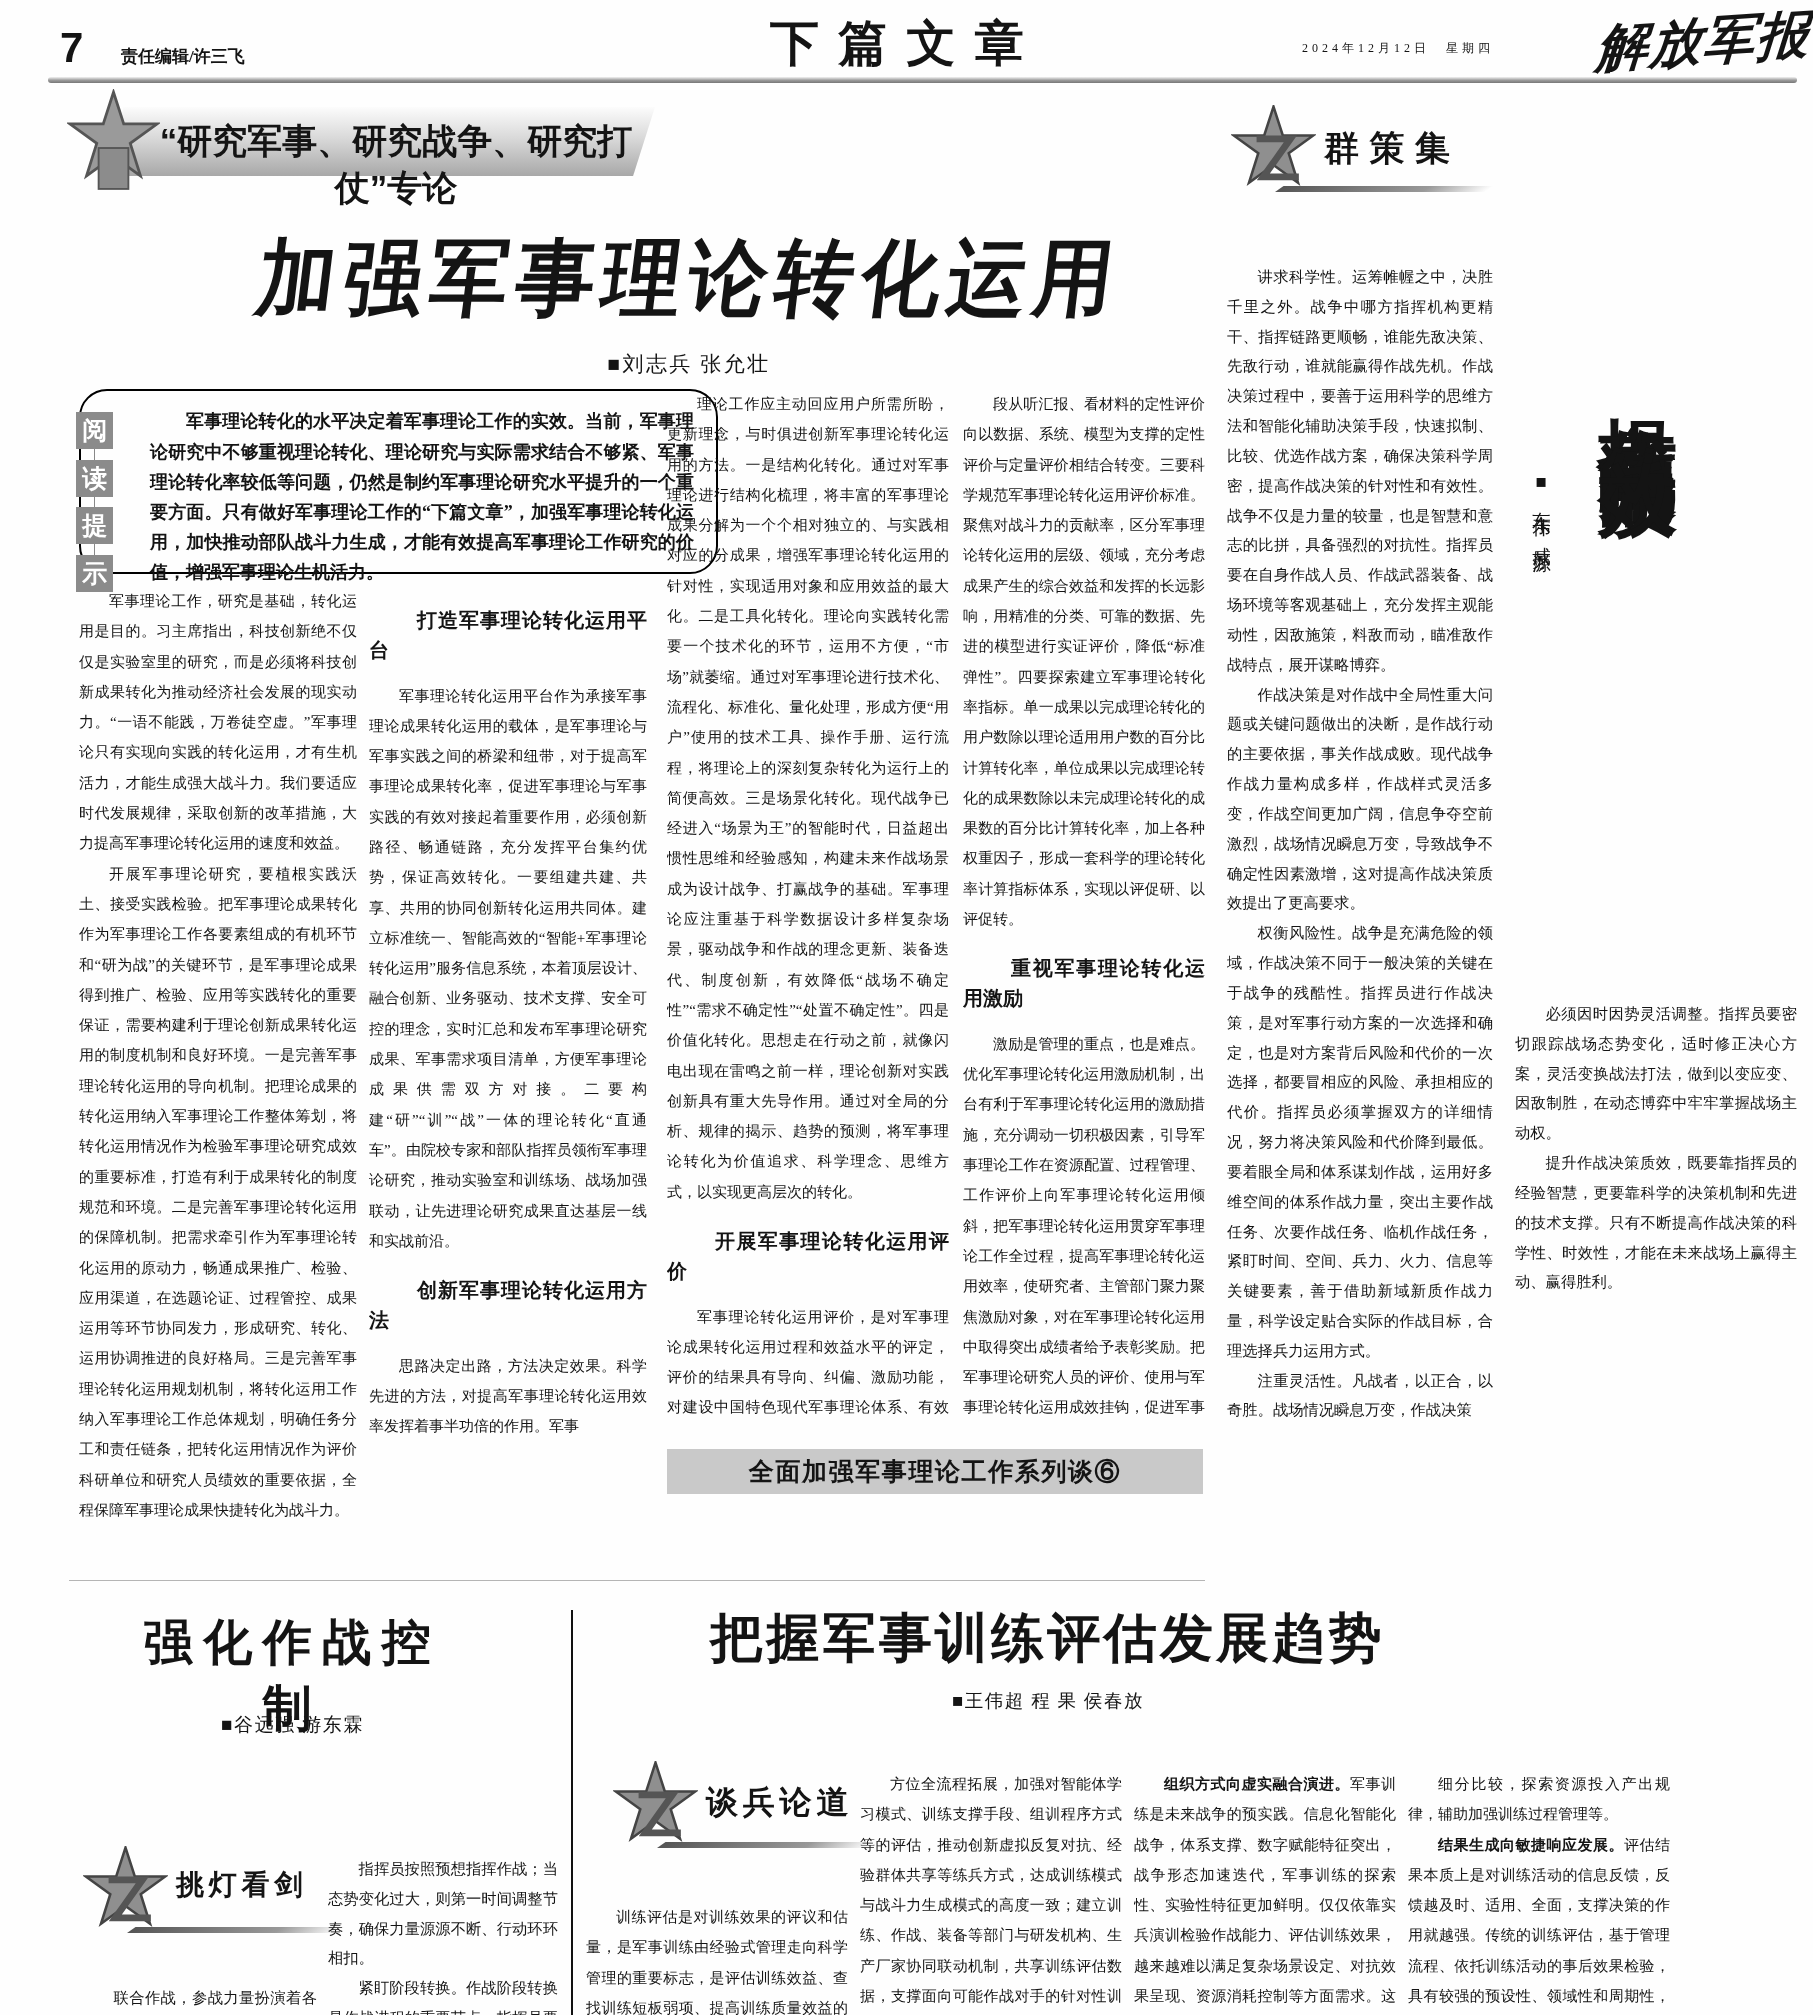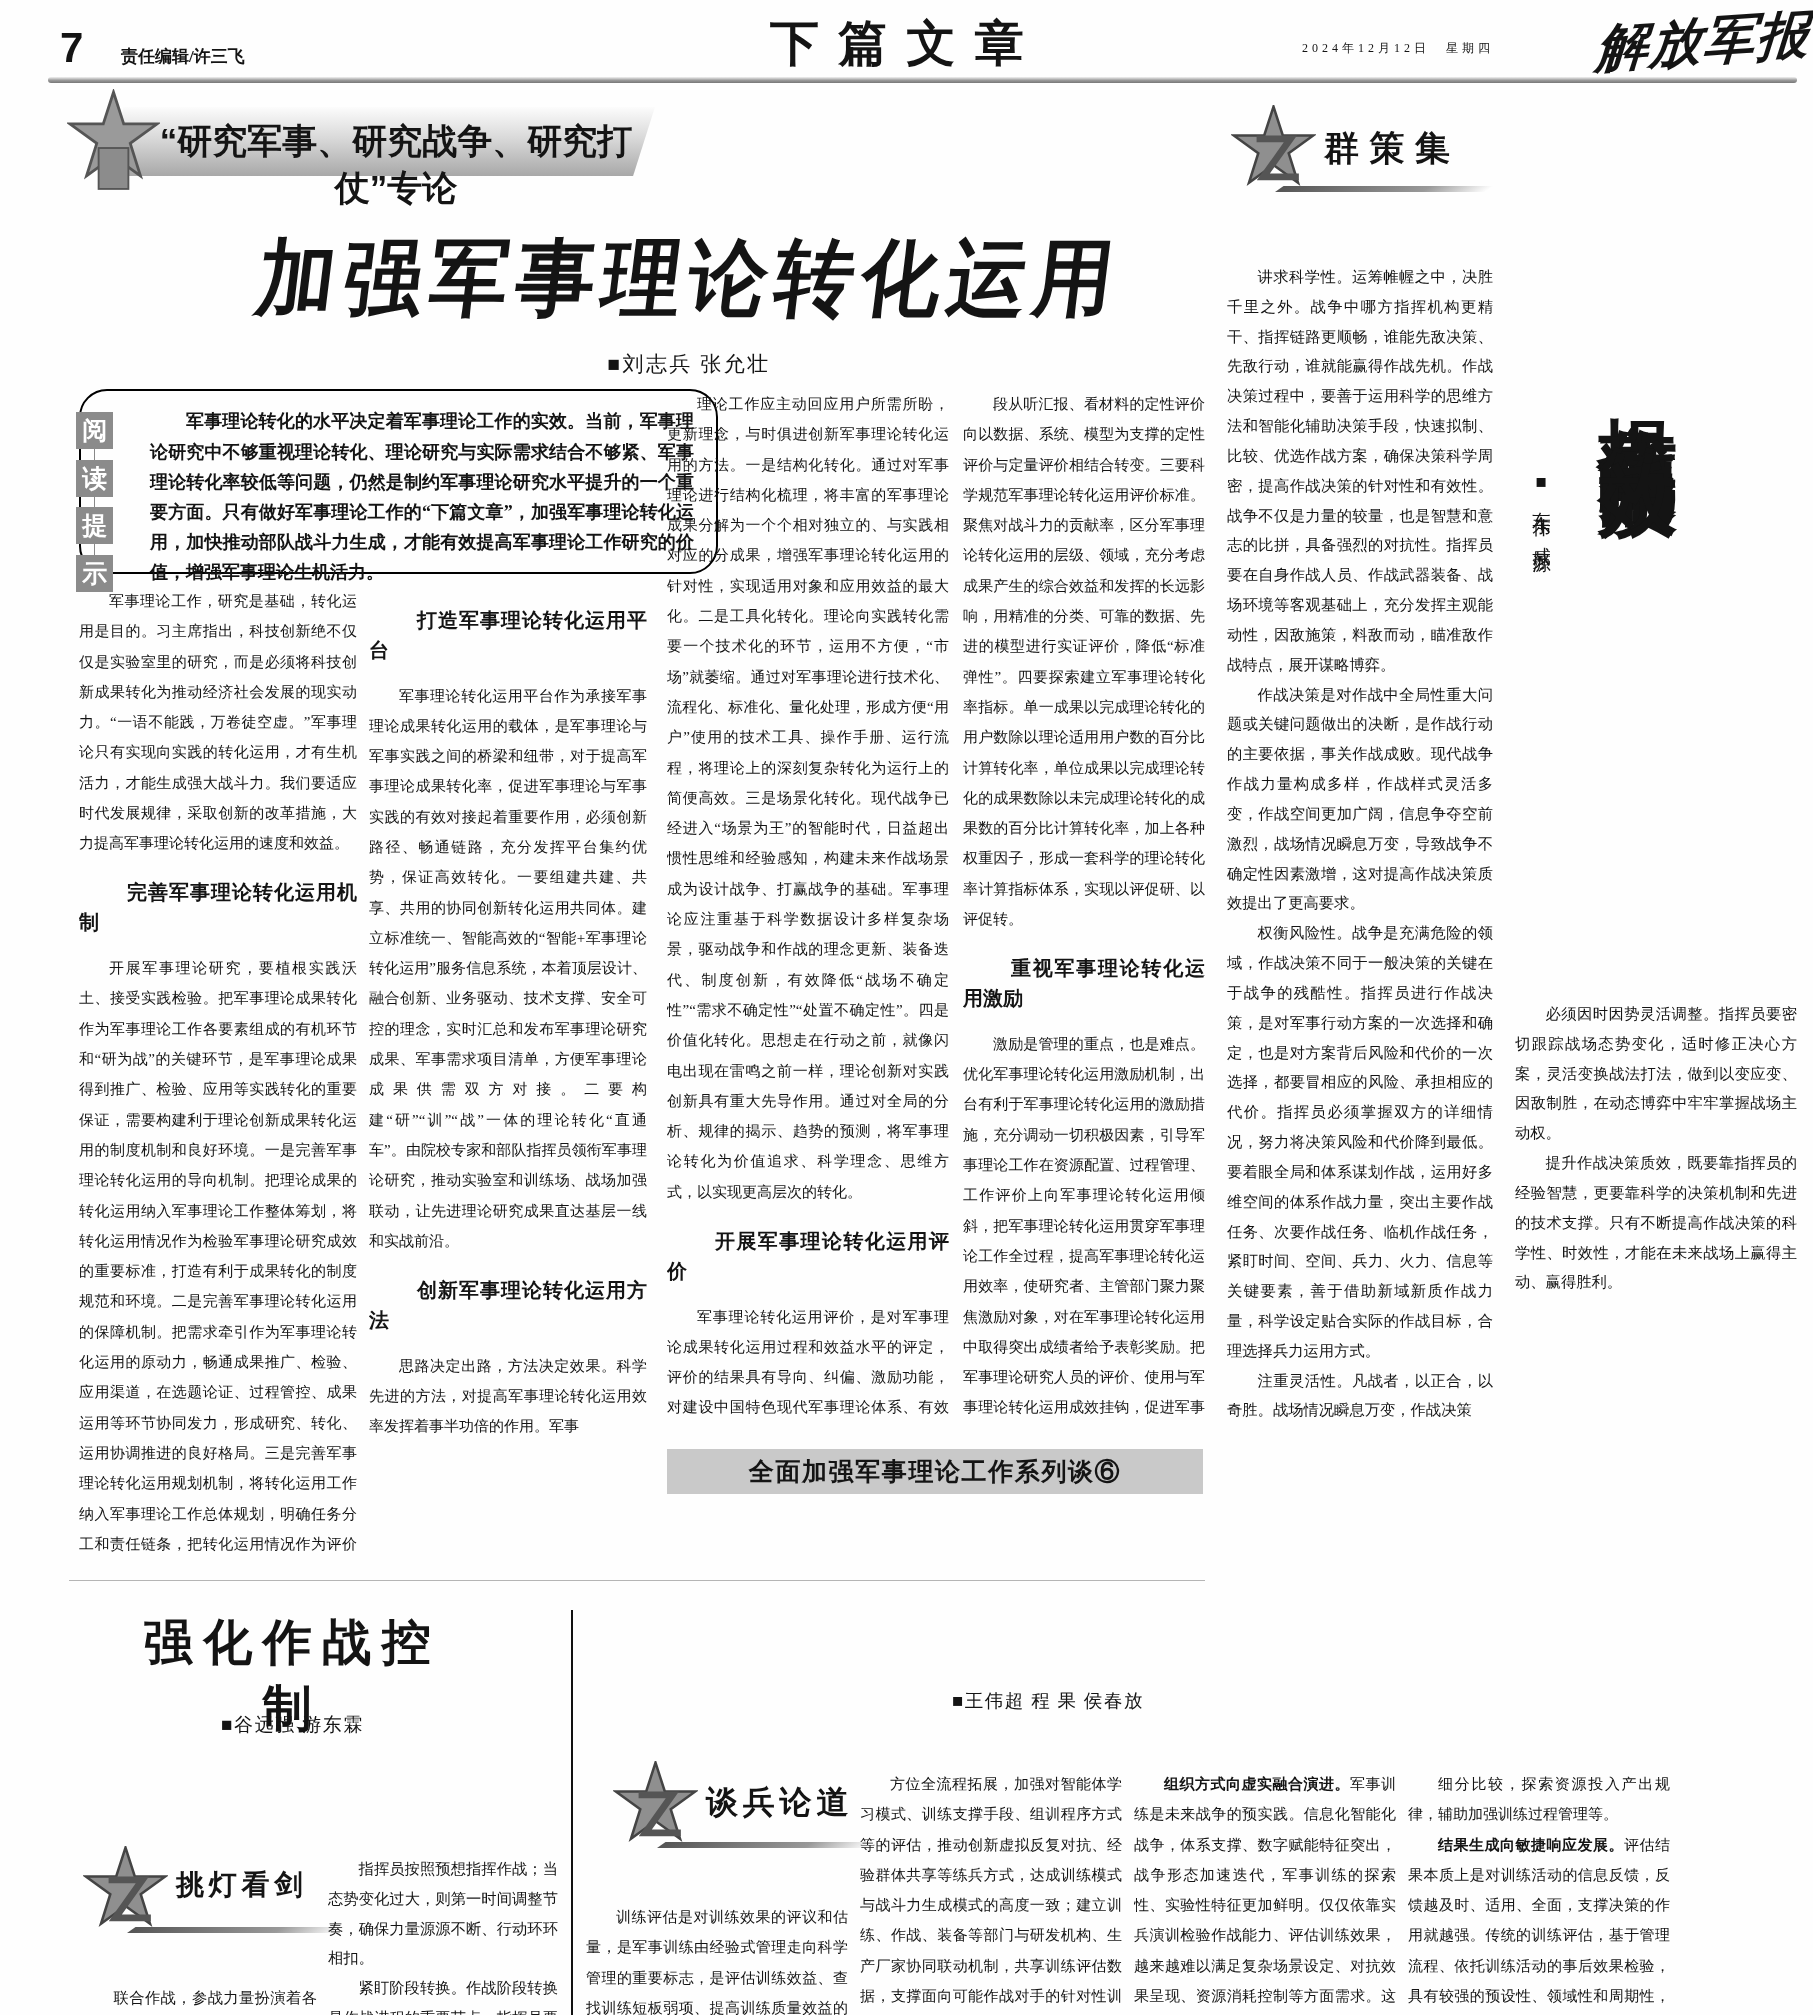--- a/index.html
+++ b/index.html
@@ -106,21 +106,20 @@
       <span class="tipchar">提</span>
       <span class="tipchar">示</span>
     </div>
     <div class="tipbody">
         <p>军事理论转化的水平决定着军事理论工作的实效。当前，军事理论研究中不够重视理论转化、理论研究与实际需求结合不够紧、军事理论转化率较低等问题，仍然是制约军事理论研究水平提升的一个重要方面。只有做好军事理论工作的“下篇文章”，加强军事理论转化运用，加快推动部队战斗力生成，才能有效提高军事理论工作研究的价值，增强军事理论生机活力。</p>
       </div>
   </div>
 
   <div class="txtcol" style="left:79px;top:586px;width:278px;height:975px;">
       <p>军事理论工作，研究是基础，转化运用是目的。习主席指出，科技创新绝不仅仅是实验室里的研究，而是必须将科技创新成果转化为推动经济社会发展的现实动力。“一语不能践，万卷徒空虚。”军事理论只有实现向实践的转化运用，才有生机活力，才能生成强大战斗力。我们要适应时代发展规律，采取创新的改革措施，大力提高军事理论转化运用的速度和效益。</p>
-      <h3>完善军事理论转化运用机制</h3>
       <p>开展军事理论研究，要植根实践沃土、接受实践检验。把军事理论成果转化作为军事理论工作各要素组成的有机环节和“研为战”的关键环节，是军事理论成果得到推广、检验、应用等实践转化的重要保证，需要构建利于理论创新成果转化运用的制度机制和良好环境。一是完善军事理论转化运用的导向机制。把理论成果的转化运用纳入军事理论工作整体筹划，将转化运用情况作为检验军事理论研究成效的重要标准，打造有利于成果转化的制度规范和环境。二是完善军事理论转化运用的保障机制。把需求牵引作为军事理论转化运用的原动力，畅通成果推广、检验、应用渠道，在选题论证、过程管控、成果运用等环节协同发力，形成研究、转化、运用协调推进的良好格局。三是完善军事理论转化运用规划机制，将转化运用工作纳入军事理论工作总体规划，明确任务分工和责任链条，把转化运用情况作为评价科研单位和研究人员绩效的重要依据，全程保障军事理论成果快捷转化为战斗力。</p>
     </div>
   <div class="txtcol" style="left:369px;top:586px;width:278px;height:975px;">
       <h3>打造军事理论转化运用平台</h3>
       <p>军事理论转化运用平台作为承接军事理论成果转化运用的载体，是军事理论与军事实践之间的桥梁和纽带，对于提高军事理论成果转化率，促进军事理论与军事实践的有效对接起着重要作用，必须创新路径、畅通链路，充分发挥平台集约优势，保证高效转化。一要组建共建、共享、共用的协同创新转化运用共同体。建立标准统一、智能高效的“智能+军事理论转化运用”服务信息系统，本着顶层设计、融合创新、业务驱动、技术支撑、安全可控的理念，实时汇总和发布军事理论研究成果、军事需求项目清单，方便军事理论成果供需双方对接。二要构建“研”“训”“战”一体的理论转化“直通车”。由院校专家和部队指挥员领衔军事理论研究，推动实验室和训练场、战场加强联动，让先进理论研究成果直达基层一线和实战前沿。</p>
       <h3>创新军事理论转化运用方法</h3>
       <p>思路决定出路，方法决定效果。科学先进的方法，对提高军事理论转化运用效率发挥着事半功倍的作用。军事</p>
     </div>
   <div class="txtcol" style="left:667px;top:389px;width:282px;height:1028px;">
       <p>理论工作应主动回应用户所需所盼，更新理念，与时俱进创新军事理论转化运用的方法。一是结构化转化。通过对军事理论进行结构化梳理，将丰富的军事理论成果分解为一个个相对独立的、与实践相对应的分成果，增强军事理论转化运用的针对性，实现适用对象和应用效益的最大化。二是工具化转化。理论向实践转化需要一个技术化的环节，运用不方便，“市场”就萎缩。通过对军事理论进行技术化、流程化、标准化、量化处理，形成方便“用户”使用的技术工具、操作手册、运行流程，将理论上的深刻复杂转化为运行上的简便高效。三是场景化转化。现代战争已经进入“场景为王”的智能时代，日益超出惯性思维和经验感知，构建未来作战场景成为设计战争、打赢战争的基础。军事理论应注重基于科学数据设计多样复杂场景，驱动战争和作战的理念更新、装备迭代、制度创新，有效降低“战场不确定性”“需求不确定性”“处置不确定性”。四是价值化转化。思想走在行动之前，就像闪电出现在雷鸣之前一样，理论创新对实践创新具有重大先导作用。通过对全局的分析、规律的揭示、趋势的预测，将军事理论转化为价值追求、科学理念、思维方式，以实现更高层次的转化。</p>
@@ -175,20 +174,21 @@
   <div class="txtcol kaicol" style="left:83px;top:1983px;width:234px;height:476px;">
       <p>联合作战，参战力量扮演着各自不同的角色，指挥员应善于根据作战决心和方案计划，结合战场实际，区分轻重缓急实施作战控制，确保各作战力量衔接有序、行动协调一致。</p>
     </div>
   <div class="txtcol kaicol" style="left:328px;top:1854px;width:230px;height:605px;">
       <p>指挥员按照预想指挥作战；当态势变化过大，则第一时间调整节奏，确保力量源源不断、行动环环相扣。</p>
       <p>紧盯阶段转换。作战阶段转换是作战进程的重要节点。指挥员要在充分理解上级作战意图的基础上，围绕关键行动进展、力量消长，确定作战阶段转换时机，适时转换作战重心和主要作战方向，保持作战行动的连续性。</p>
     </div>
 
   <div class="vdivider"></div>
 
+  <div class="trn-title">把握军事训练评估发展趋势</div>
   <div class="trn-byline">■王伟超  程 果  侯春放</div>
 
   <div class="logo-badge" style="left:613px;top:1769px;width:266px;height:97px;">
     <svg class="bstar" viewBox="0 0 100 110">
       <polygon points="50,2 61,36 97,36 68,57 79,92 50,71 21,92 32,57 3,36 39,36" fill="#8f8f8f" stroke="#444" stroke-width="3"></polygon>
       <path d="M30 40 L70 40 L38 85 L80 85" fill="none" stroke="#555" stroke-width="8"></path>
     </svg>
     <span class="btxt" style="font-size:32px;letter-spacing:4.8px;">谈兵论道</span>
     <div class="bswoosh"></div>
   </div>

